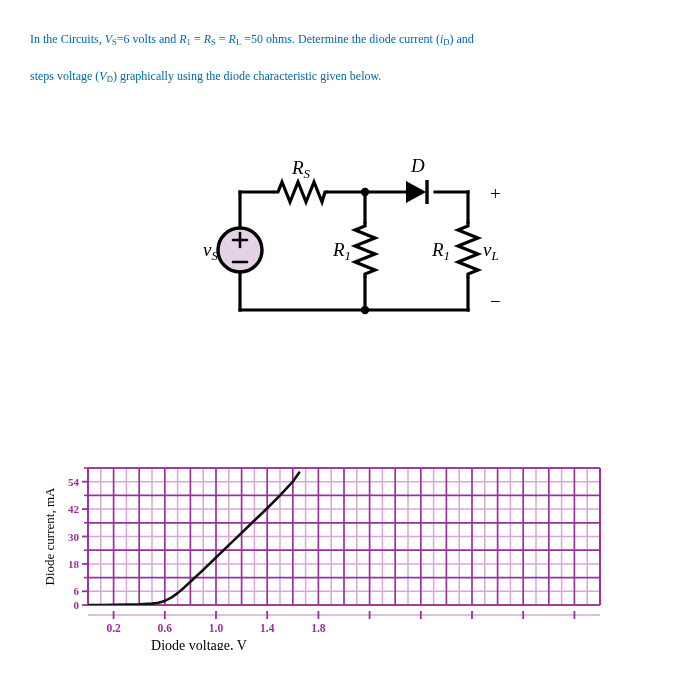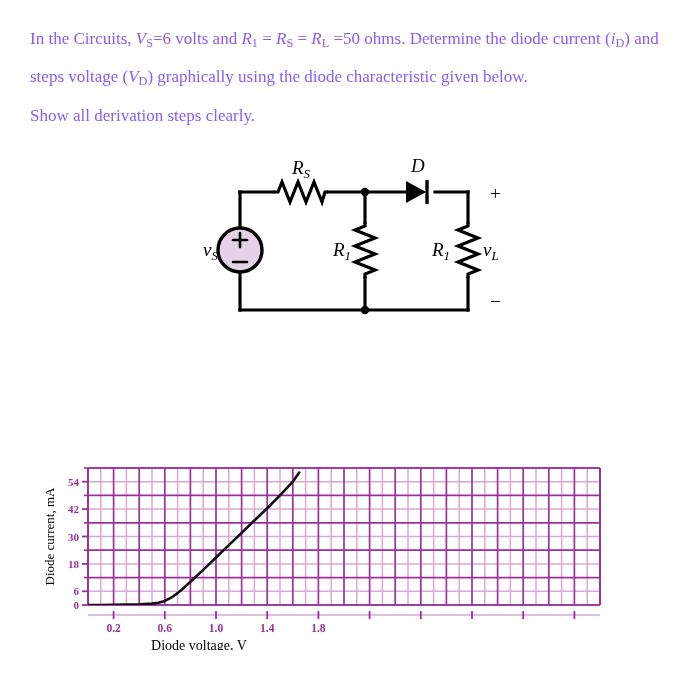--- a/index.html
+++ b/index.html
@@ -17,23 +17,23 @@
   }
 
   
   #problem-text {
     position: absolute;
     left: 30px;
     top: 22px;
     width: 620px;
   }
   .prob-line {
-    font-size: 17px;
+    font-size: 12px;
     line-height: 34px;
-    color: #8b5cf6;
+    color: #0369a1;
     white-space: nowrap;
   }
   .it { font-style: italic; }
   .supsub { font-size: 0.72em; vertical-align: -0.28em; font-style: normal; }
 
   
   #circuit-figure {
     position: absolute;
     left: 200px;
     top: 150px;
@@ -58,21 +58,20 @@
 <div id="problem-text">
 
   <div class="prob-line">
     <span>In the Circuits, </span><span class="it">V</span><span class="supsub it">S</span><span>=6 volts  and </span><span class="it">R</span><span class="supsub it">1</span><span> = </span><span class="it">R</span><span class="supsub it">S</span><span> = </span><span class="it">R</span><span class="supsub it">L</span><span> =50 ohms. Determine the diode current (</span><span class="it">i</span><span class="supsub">D</span><span>) and</span>
   </div>
 
   <div class="prob-line">
     <span>steps voltage (</span><span class="it">V</span><span class="supsub">D</span><span>) graphically using the diode characteristic given below.</span>
   </div>
 
-  <div class="prob-line">Show all derivation steps clearly.</div>
 </div>
 
 <div id="circuit-figure">
   <svg width="330" height="185" viewBox="0 0 330 185" xmlns="http://www.w3.org/2000/svg">
 
     <g stroke="#000000" stroke-width="3.2" fill="none" stroke-linecap="square">
 
       <line x1="40" y1="42" x2="40" y2="78"></line>
 
       <line x1="40" y1="122" x2="40" y2="160"></line>

